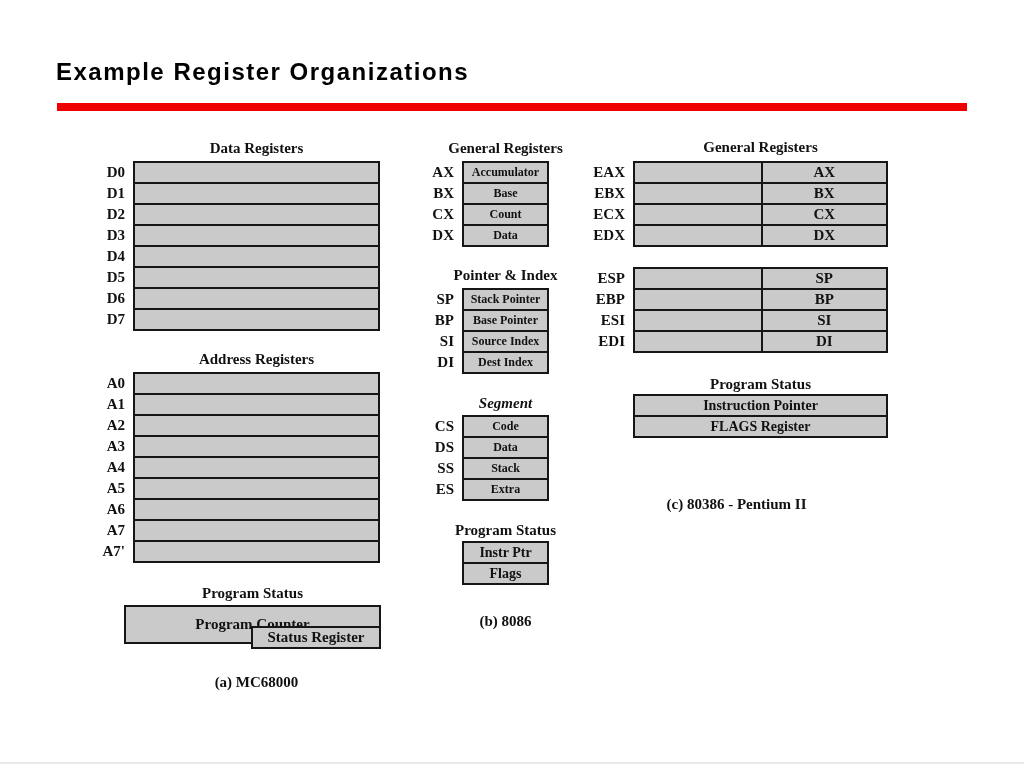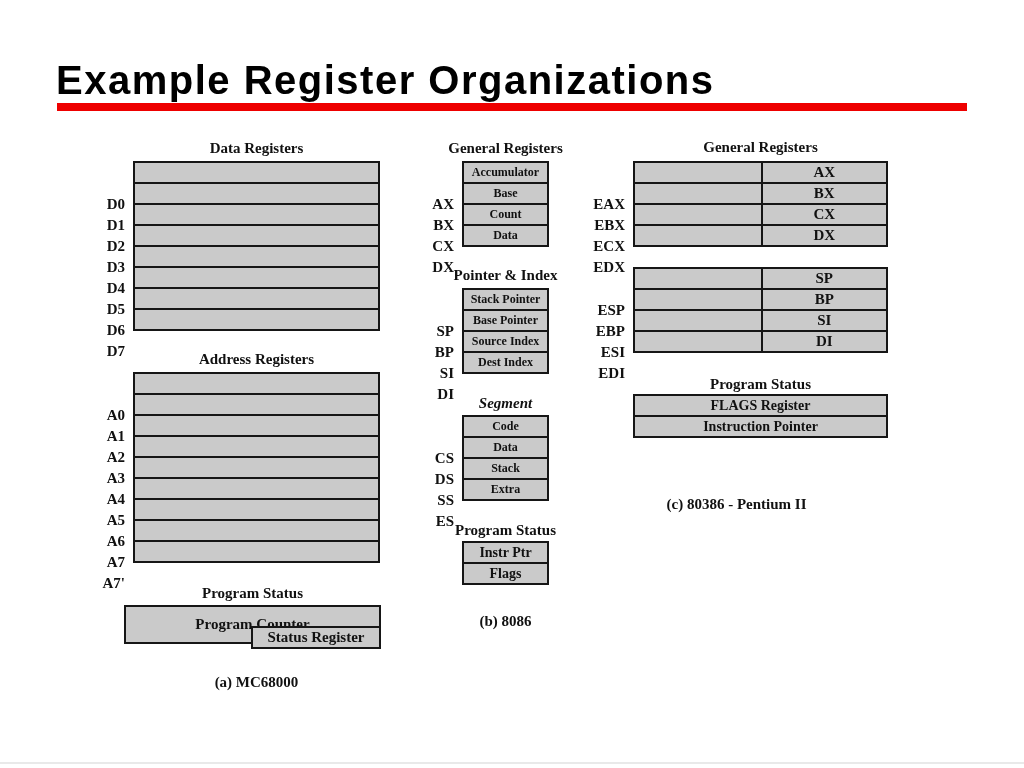--- a/index.html
+++ b/index.html
@@ -7,41 +7,41 @@
     --fill:#cacaca;
     --bd:#161616;
   }
   html,body{margin:0;padding:0;background:#ffffff;}
   .slide{
     position:relative;width:1024px;height:768px;background:#ffffff;overflow:hidden;
     font-family:"Liberation Serif", serif;color:#111;
   }
   .slide-title{
     position:absolute;left:56px;top:58px;
-    font-family:"Liberation Sans", sans-serif;font-weight:bold;font-size:40px;
+    font-family:"Liberation Sans", sans-serif;font-weight:bold;font-size:24px;
     letter-spacing:1.5px;color:#000;white-space:nowrap;
   }
   .title-rule{
     position:absolute;left:57px;top:103px;width:910px;height:8px;background:var(--accent);
   }
   .footer-rule{
     position:absolute;left:0;top:762px;width:1024px;height:2px;background:#e9e9e9;
   }
   .grp-hdr{
     position:absolute;font-weight:bold;font-size:15px;text-align:center;white-space:nowrap;
   }
   .caption{
     position:absolute;font-weight:bold;font-size:15px;text-align:center;white-space:nowrap;
   }
   .reg-group{position:absolute;}
   .reg-row{display:flex;height:23px;}
   .reg-row + .reg-row{margin-top:-2px;}
   .reg-label{
     text-align:right;padding-right:8px;font-weight:bold;font-size:15px;line-height:23px;
-    box-sizing:border-box;flex:0 0 auto;margin-top:32px;
+    box-sizing:border-box;flex:0 0 auto;
   }
   .col-a .reg-label{width:43px;}
   .col-b .reg-label{width:37px;}
   .col-c .reg-label{width:48px;}
   .reg-box{
     flex:1;border:2px solid var(--bd);background:var(--fill);box-sizing:border-box;
     display:flex;align-items:center;justify-content:center;
   }
   .reg-box.txt{font-weight:bold;font-size:12px;white-space:nowrap;}
   .reg-box.plain{font-weight:bold;font-size:14px;white-space:nowrap;}
@@ -275,23 +275,23 @@
         <div class="reg-box split">
           <div class="half left"></div>
           <div class="half right">DI</div>
         </div>
       </div>
     </div>
 
   <div class="grp-hdr" style="left:633px;top:376px;width:255px;">Program Status</div>
   <div class="reg-group" style="left:633px;top:394px;width:255px;">
       <div class="reg-row">
+        <div class="reg-box plain">Instruction Pointer</div>
+      </div>
+      <div class="reg-row">
         <div class="reg-box plain">FLAGS Register</div>
-      </div>
-      <div class="reg-row">
-        <div class="reg-box plain">Instruction Pointer</div>
       </div>
     </div>
 
   <div class="caption" style="left:585px;top:481px;width:303px;margin-top:15px;">(c) 80386 - Pentium II</div>
 
   <div class="footer-rule"></div>
 </div>
 
 </body></html>

